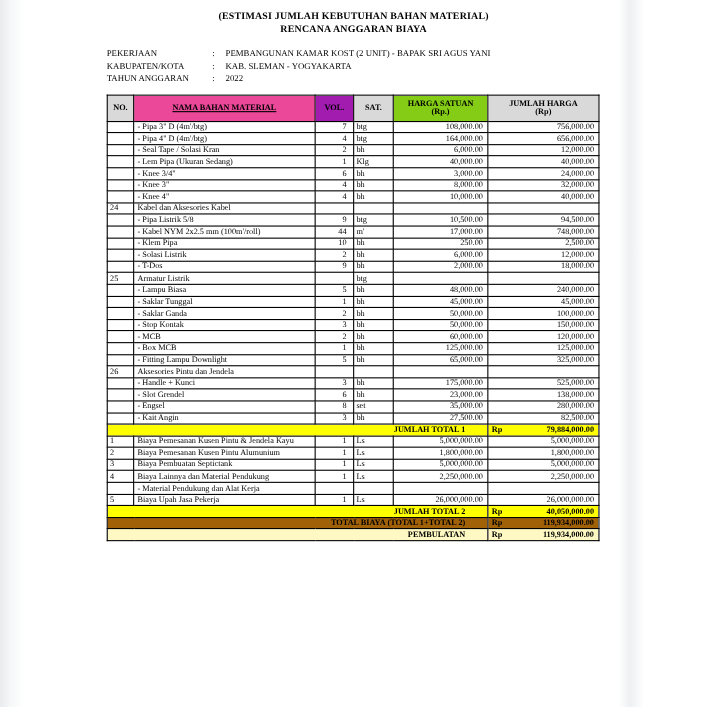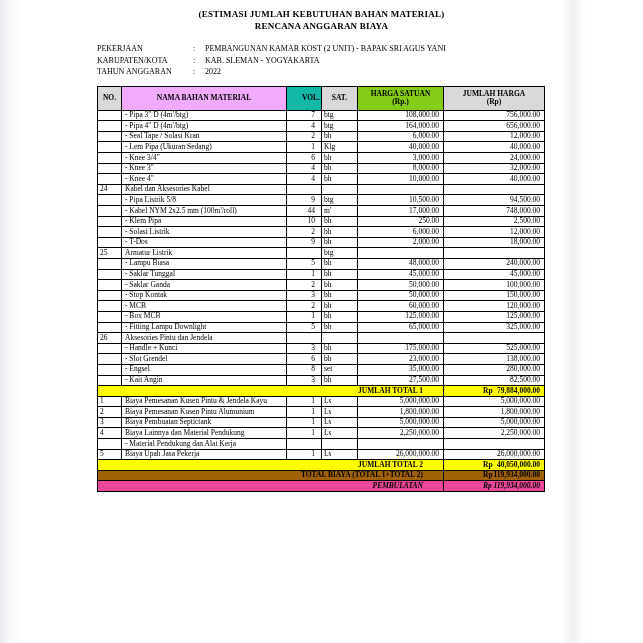--- a/index.html
+++ b/index.html
@@ -22,21 +22,21 @@
   th{height:21px;font-weight:bold;text-align:center;vertical-align:middle;white-space:pre-line;padding:1px 1px;}
   td{height:9.6px;vertical-align:middle;}
   td.c-no{}
   td.c-name{text-align:left;padding-left:3px;}
   td.c-vol{text-align:right;padding-right:6px;}
   td.c-sat{text-align:left;}
   td.c-harga,td.c-jumlah{text-align:right;padding-right:4px;}
   tr.total-row td{font-weight:bold;}
   td.total-label{text-align:right;padding-right:20px;}
   td.total-amount-cell{padding:0 4px 0 3px;}
-  .rp-amount{display:flex;justify-content:space-between;align-items:center;margin-left:36px;}
+  .rp-amount{display:flex;justify-content:space-between;align-items:center;}
 </style>
 </head>
 <body>
 
 <div class="photo-edge left"></div>
 <div class="photo-edge right"></div>
 
 <div class="doc">
   <div class="title-block">
     <div>(ESTIMASI JUMLAH KEBUTUHAN BAHAN MATERIAL)</div>
@@ -66,22 +66,22 @@
       <col style="width:24px">
         <col style="width:165px">
         <col style="width:35px">
       <col style="width:36px">
         <col style="width:86px">
         <col style="width:101px">
     </colgroup>
     <thead>
       <tr>
         <th style="background: rgb(217, 217, 217);">NO.</th>
-        <th style="background: #f0abfc;">NAMA BAHAN MATERIAL</th>
-        <th style="background: #14b8a6; text-align: right;">VOL.</th>
+        <th style="background: #ec4899; text-decoration: underline;">NAMA BAHAN MATERIAL</th>
+        <th style="background: #a21caf;">VOL.</th>
         <th style="background: rgb(217, 217, 217);">SAT.</th>
         <th style="background: #84cc16;">HARGA SATUAN
 (Rp.)</th>
         <th style="background: rgb(217, 217, 217);">JUMLAH HARGA
 (Rp)</th>
       </tr>
     </thead>
     <tbody>
         <tr>
           <td class="c-no"></td>
@@ -359,21 +359,21 @@
         </tr>
         <tr class="total-row" style="background: #a16207;">
           <td colspan="5" class="total-label">TOTAL BIAYA (TOTAL 1+TOTAL 2)</td>
           <td class="total-amount-cell">
             <div class="rp-amount">
               <span>Rp</span>
               <span>119,934,000.00</span>
             </div>
           </td>
         </tr>
-        <tr class="total-row" style="background: #ec4899; font-style: italic;">
+        <tr class="total-row" style="background: #fef9c3;">
           <td colspan="5" class="total-label">PEMBULATAN</td>
           <td class="total-amount-cell">
             <div class="rp-amount">
               <span>Rp</span>
               <span>119,934,000.00</span>
             </div>
           </td>
         </tr>
       </tbody>
   </table>

